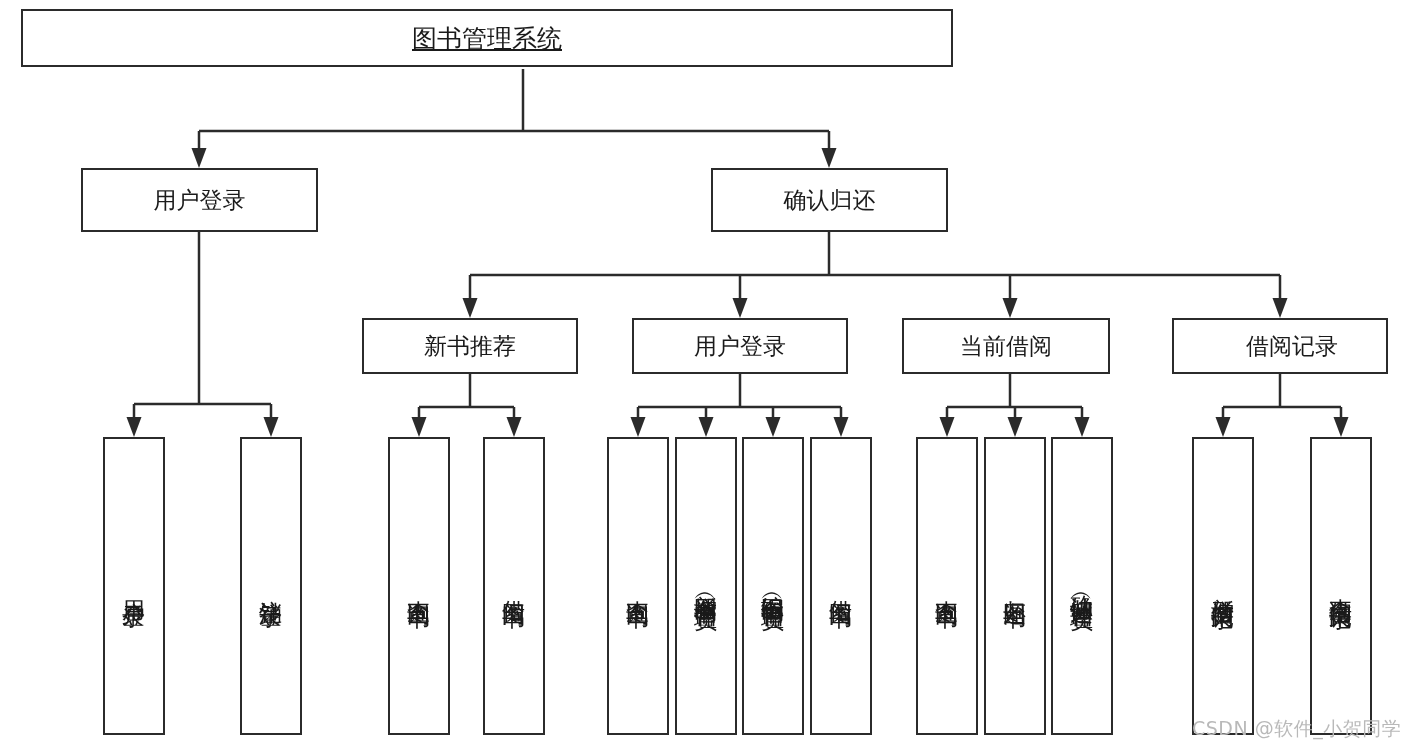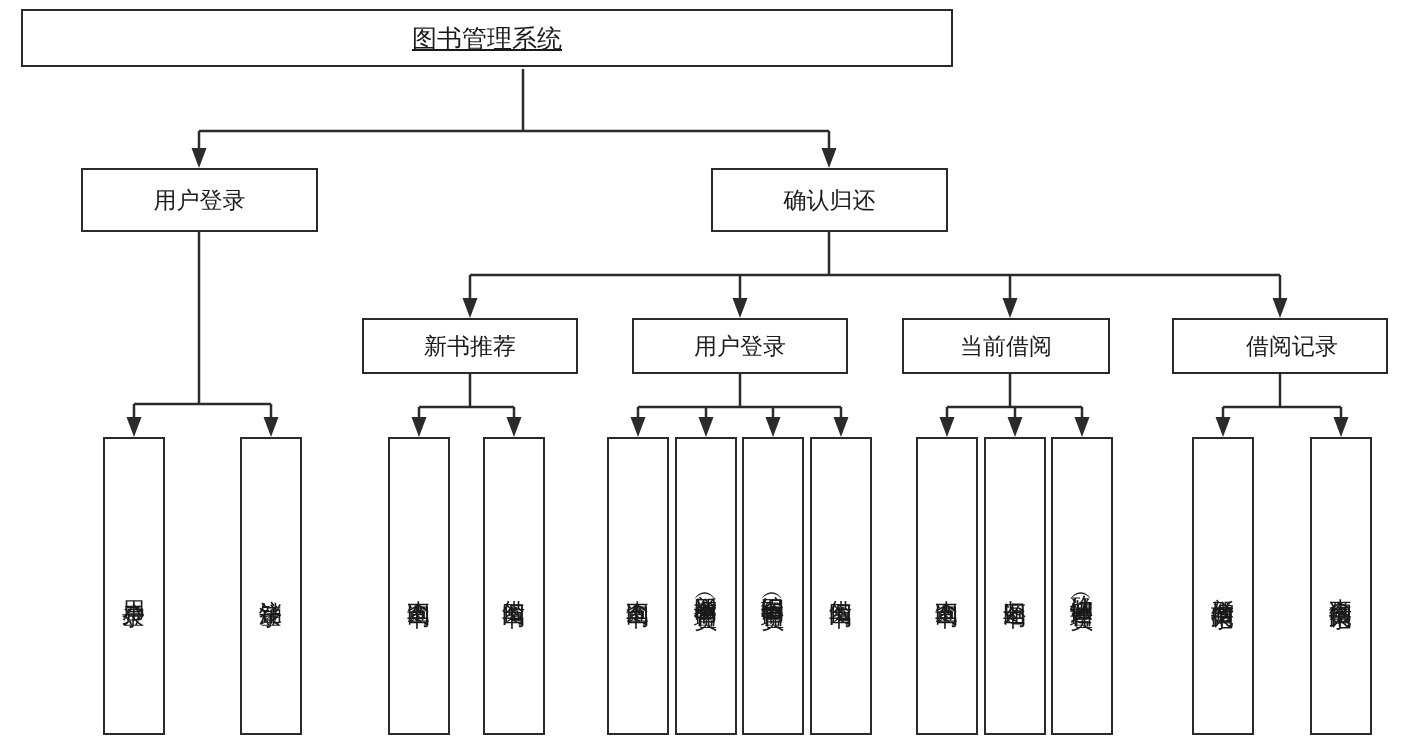--- a/index.html
+++ b/index.html
@@ -175,14 +175,15 @@
         <span class="node-label">确认归还（管理员）</span>
       </div>
       <div class="node-box leaf" style="left: 1192px; top: 437px; width: 62px; height: 298px;">
         <span class="node-label">新增借阅记录</span>
       </div>
       <div class="node-box leaf" style="left: 1310px; top: 437px; width: 62px; height: 298px;">
         <span class="node-label">查询借阅记录</span>
       </div>
     </div>
 
+  <div class="watermark" style="left: 1192px; top: 716px; color: rgb(185, 185, 185);">CSDN @软件_小贺同学</div>
 
 </div>
 
 </body></html>

